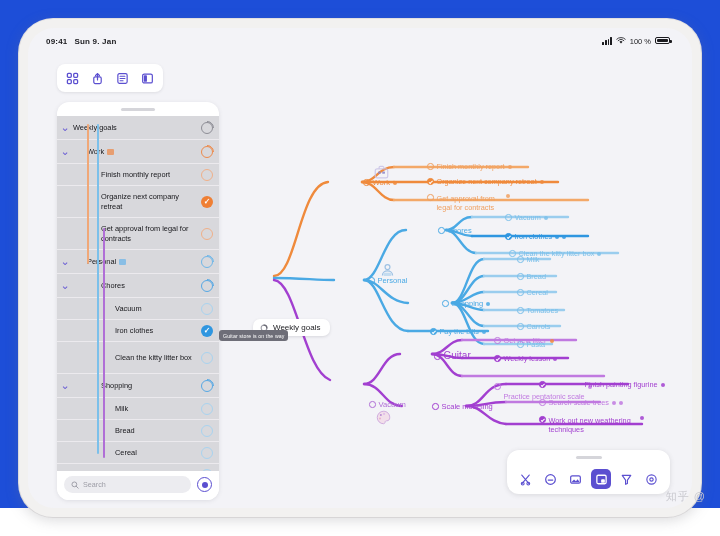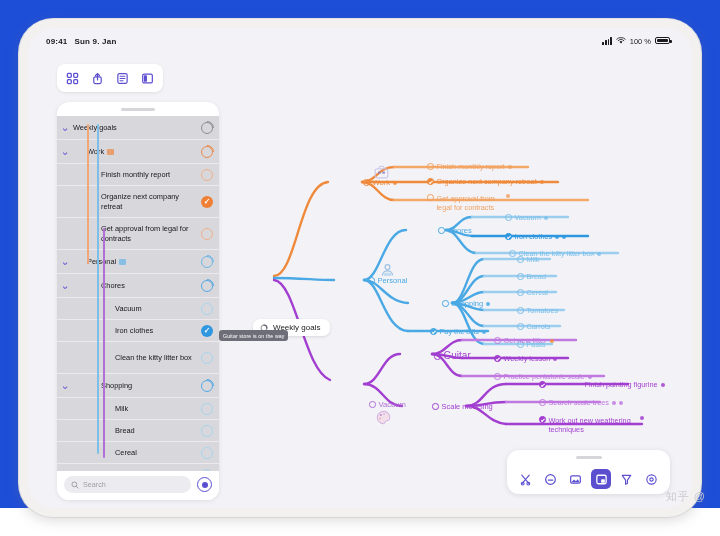--- a/index.html
+++ b/index.html
@@ -490,21 +490,21 @@
               <span class="txt" style="color: rgb(192, 121, 224);">Get new litter</span>
               <span class="mini" style="background: rgb(239, 138, 60);"></span>
             </div>
             <div class="node" style="left: 466px; top: 300px; color: rgb(162, 63, 208);">
               <span class="dot filled check"></span>
               <span class="txt" style="color: rgb(162, 63, 208);">Weekly lesson</span>
               <span class="mini"></span>
             </div>
             <div class="node" style="left: 466px; top: 318px; color: rgb(192, 121, 224);">
               <span class="dot"></span>
-              <span class="txt" style="color: rgb(192, 121, 224);">Practice pentatonic scale</span>
+              <span class="txt" style="color: rgb(192, 121, 224); margin-top: 20px;">Practice pentatonic scale</span>
               <span class="mini"></span>
             </div>
             <div class="node" style="left: 404px; top: 348px; color: rgb(162, 63, 208);">
               <span class="dot"></span>
               <span class="txt" style="font-size: 7.5px; color: rgb(162, 63, 208);">Scale modeling</span>
             </div>
             <div class="node" style="left: 511px; top: 326px; color: rgb(162, 63, 208);">
               <span class="dot filled check"></span>
               <span class="txt" style="color: rgb(162, 63, 208); margin-left: 36px;">Finish painting figurine</span>
               <span class="mini"></span>

